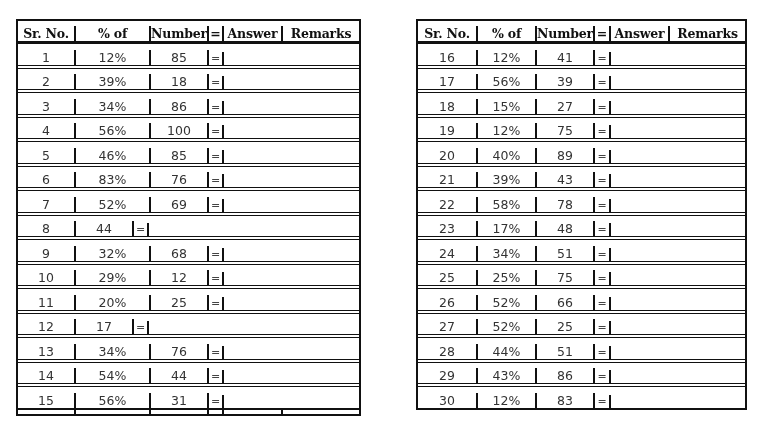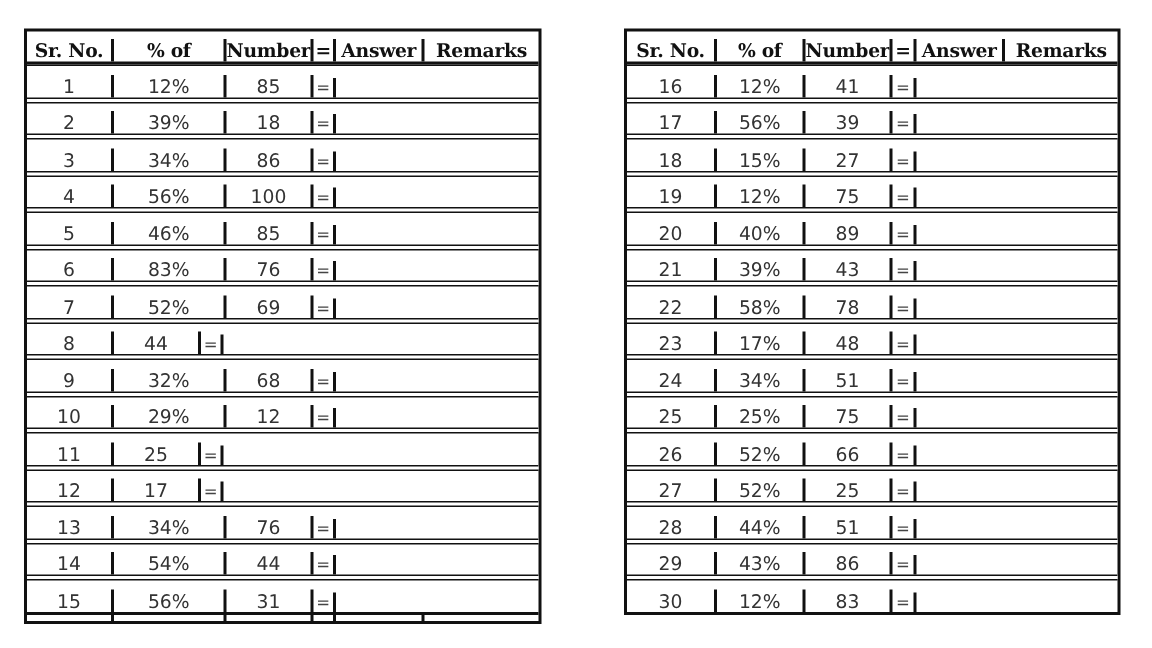--- a/index.html
+++ b/index.html
@@ -119,20 +119,21 @@
       <div class="cell c0">10</div>
       <div class="cell c1">29%</div>
       <div class="cell c2">12</div>
       <div class="cell c3 eq">=</div>
       <div class="cell c4"></div>
       <div class="cell c5"></div>
     </div>
     <div class="sep"></div>
     <div class="row data">
       <div class="cell c0">11</div>
+      <div class="cell c1">20%</div>
       <div class="cell c2">25</div>
       <div class="cell c3 eq">=</div>
       <div class="cell c4"></div>
       <div class="cell c5"></div>
     </div>
     <div class="sep"></div>
     <div class="row data">
       <div class="cell c0">12</div>
       <div class="cell c2">17</div>
       <div class="cell c3 eq">=</div>

